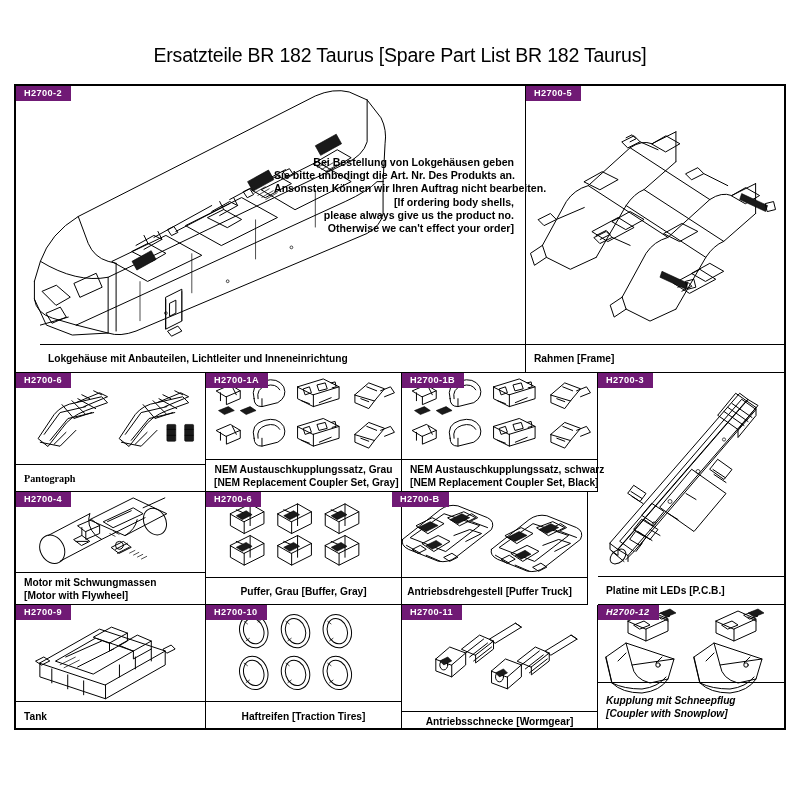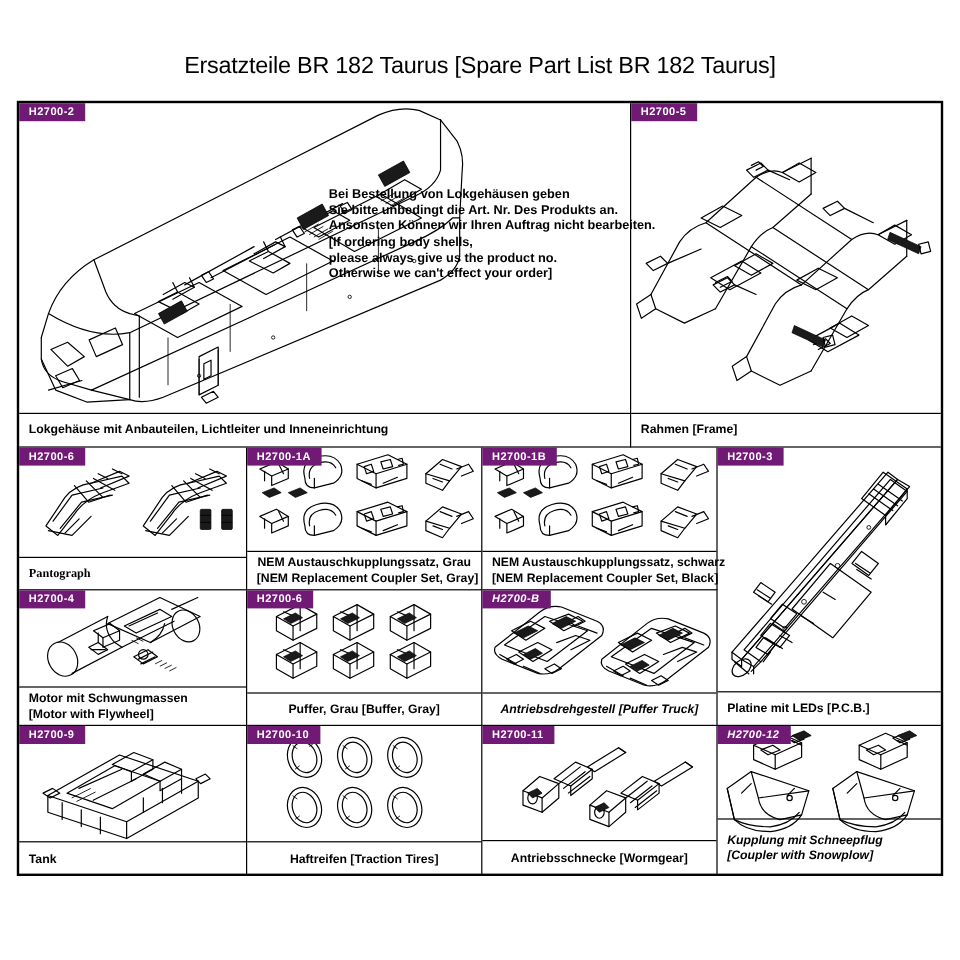--- a/index.html
+++ b/index.html
@@ -47,21 +47,21 @@
     font-size: 9.2px; font-weight: bold;
     letter-spacing: 0.4px;
     padding: 2px 9px 2px 8px;
     line-height: 11px;
     z-index: 5;
   }
 
   
   #order-note {
     position: absolute; right: 12px; top: 156px; width: 300px;
-    text-align: left;
+    text-align: right;
     font-size: 10.6px; font-weight: bold; line-height: 13.2px;
     white-space: nowrap;
     z-index: 4;
   }
 
   svg { display: block; width: 100%; height: 100%; }
   .ln0 { fill: none; stroke: #000; stroke-width: 1; stroke-linejoin: round; stroke-linecap: round; }
   .lnT { fill: none; stroke: #000; stroke-width: 0.7; }
   .fillk { fill: #1a1a1a; stroke: #000; stroke-width: .6; }
 </style>
@@ -146,21 +146,21 @@
             <path d="M150 214 L150 244 M166 206 L166 236"></path>
           </g>
           <g class="ln0">
 
             <path d="M150 212 L166 204 L166 236 L150 244 Z"></path>
             <path d="M154 218 L160 215 L160 228 L154 231 Z"></path>
             <path d="M152 246 L162 241 L166 246 L156 251 Z"></path>
           </g>
         </svg>
       </div>
-      <div class="caption" style="height:28px;">
+      <div class="caption" style="height:28px;margin-left:24px;">
         <div class="ln">Lokgehäuse mit Anbauteilen, Lichtleiter und Inneneinrichtung</div>
       </div>
     </div>
 
     <div class="cell lastcol" style="left:510px;top:0;width:258px;height:287px;">
       <div class="tag">H2700-5</div>
       <div class="imgarea" style="bottom:28px;">
         <svg viewBox="0 0 258 259" preserveAspectRatio="xMidYMid meet">
           <g class="ln0">
 
@@ -548,21 +548,21 @@
             <path d="M78 56 L88 51 L94 55 L84 60 Z"></path>
             <path d="M126 56 L136 51 L142 55 L132 60 Z"></path>
           </g>
         </svg>
       </div>
       <div class="caption ctr" style="height:27px;">
         <div class="ln">Puffer, Grau [Buffer, Gray]</div>
       </div>
     </div>
 
-    <div class="cell" style="left:386px;top:406px;width:196px;height:113px;font-style:italic;">
+    <div class="cell" style="left:376px;top:406px;width:196px;height:113px;">
       <div class="tag">H2700-B</div>
       <div class="imgarea" style="bottom:27px;">
         <svg viewBox="0 0 196 86" preserveAspectRatio="xMidYMid meet">
           <g class="ln0">
 
             <path d="M10 48 L48 18 Q56 12 66 14 L96 26 Q104 30 100 38 L64 66 Q56 72 46 70 L16 58 Q8 54 10 48 Z"></path>
             <path d="M18 46 L52 22 L88 34 L54 60 Z"></path>
             <path d="M24 34 L40 26 L52 32 L36 42 Z"></path>
             <path d="M56 26 L72 20 L84 26 L68 34 Z"></path>
             <path d="M30 52 L46 44 L58 50 L42 60 Z"></path>
@@ -709,21 +709,21 @@
             <path d="M130 62 L130 70 L148 56 L148 48"></path>
             <path d="M144 46 L170 30 L176 34 L150 50 Z"></path>
             <path d="M170 30 L176 34"></path>
           </g>
           <g class="fillk">
             <path d="M38 56 L46 52 L50 56 L42 60 Z"></path>
             <path d="M94 68 L102 64 L106 68 L98 72 Z"></path>
           </g>
         </svg>
       </div>
-      <div class="caption ctr" style="height:30px;">
+      <div class="caption ctr" style="height:19px;">
         <div class="ln">Antriebsschnecke [Wormgear]</div>
       </div>
     </div>
 
     <div class="cell lastcol lastrow" style="left:582px;top:519px;width:186px;height:125px;font-style:italic;">
       <div class="tag">H2700-12</div>
       <div class="imgarea" style="bottom:32px;">
         <svg viewBox="0 0 186 93" preserveAspectRatio="xMidYMid meet">
           <g class="ln0">
 

